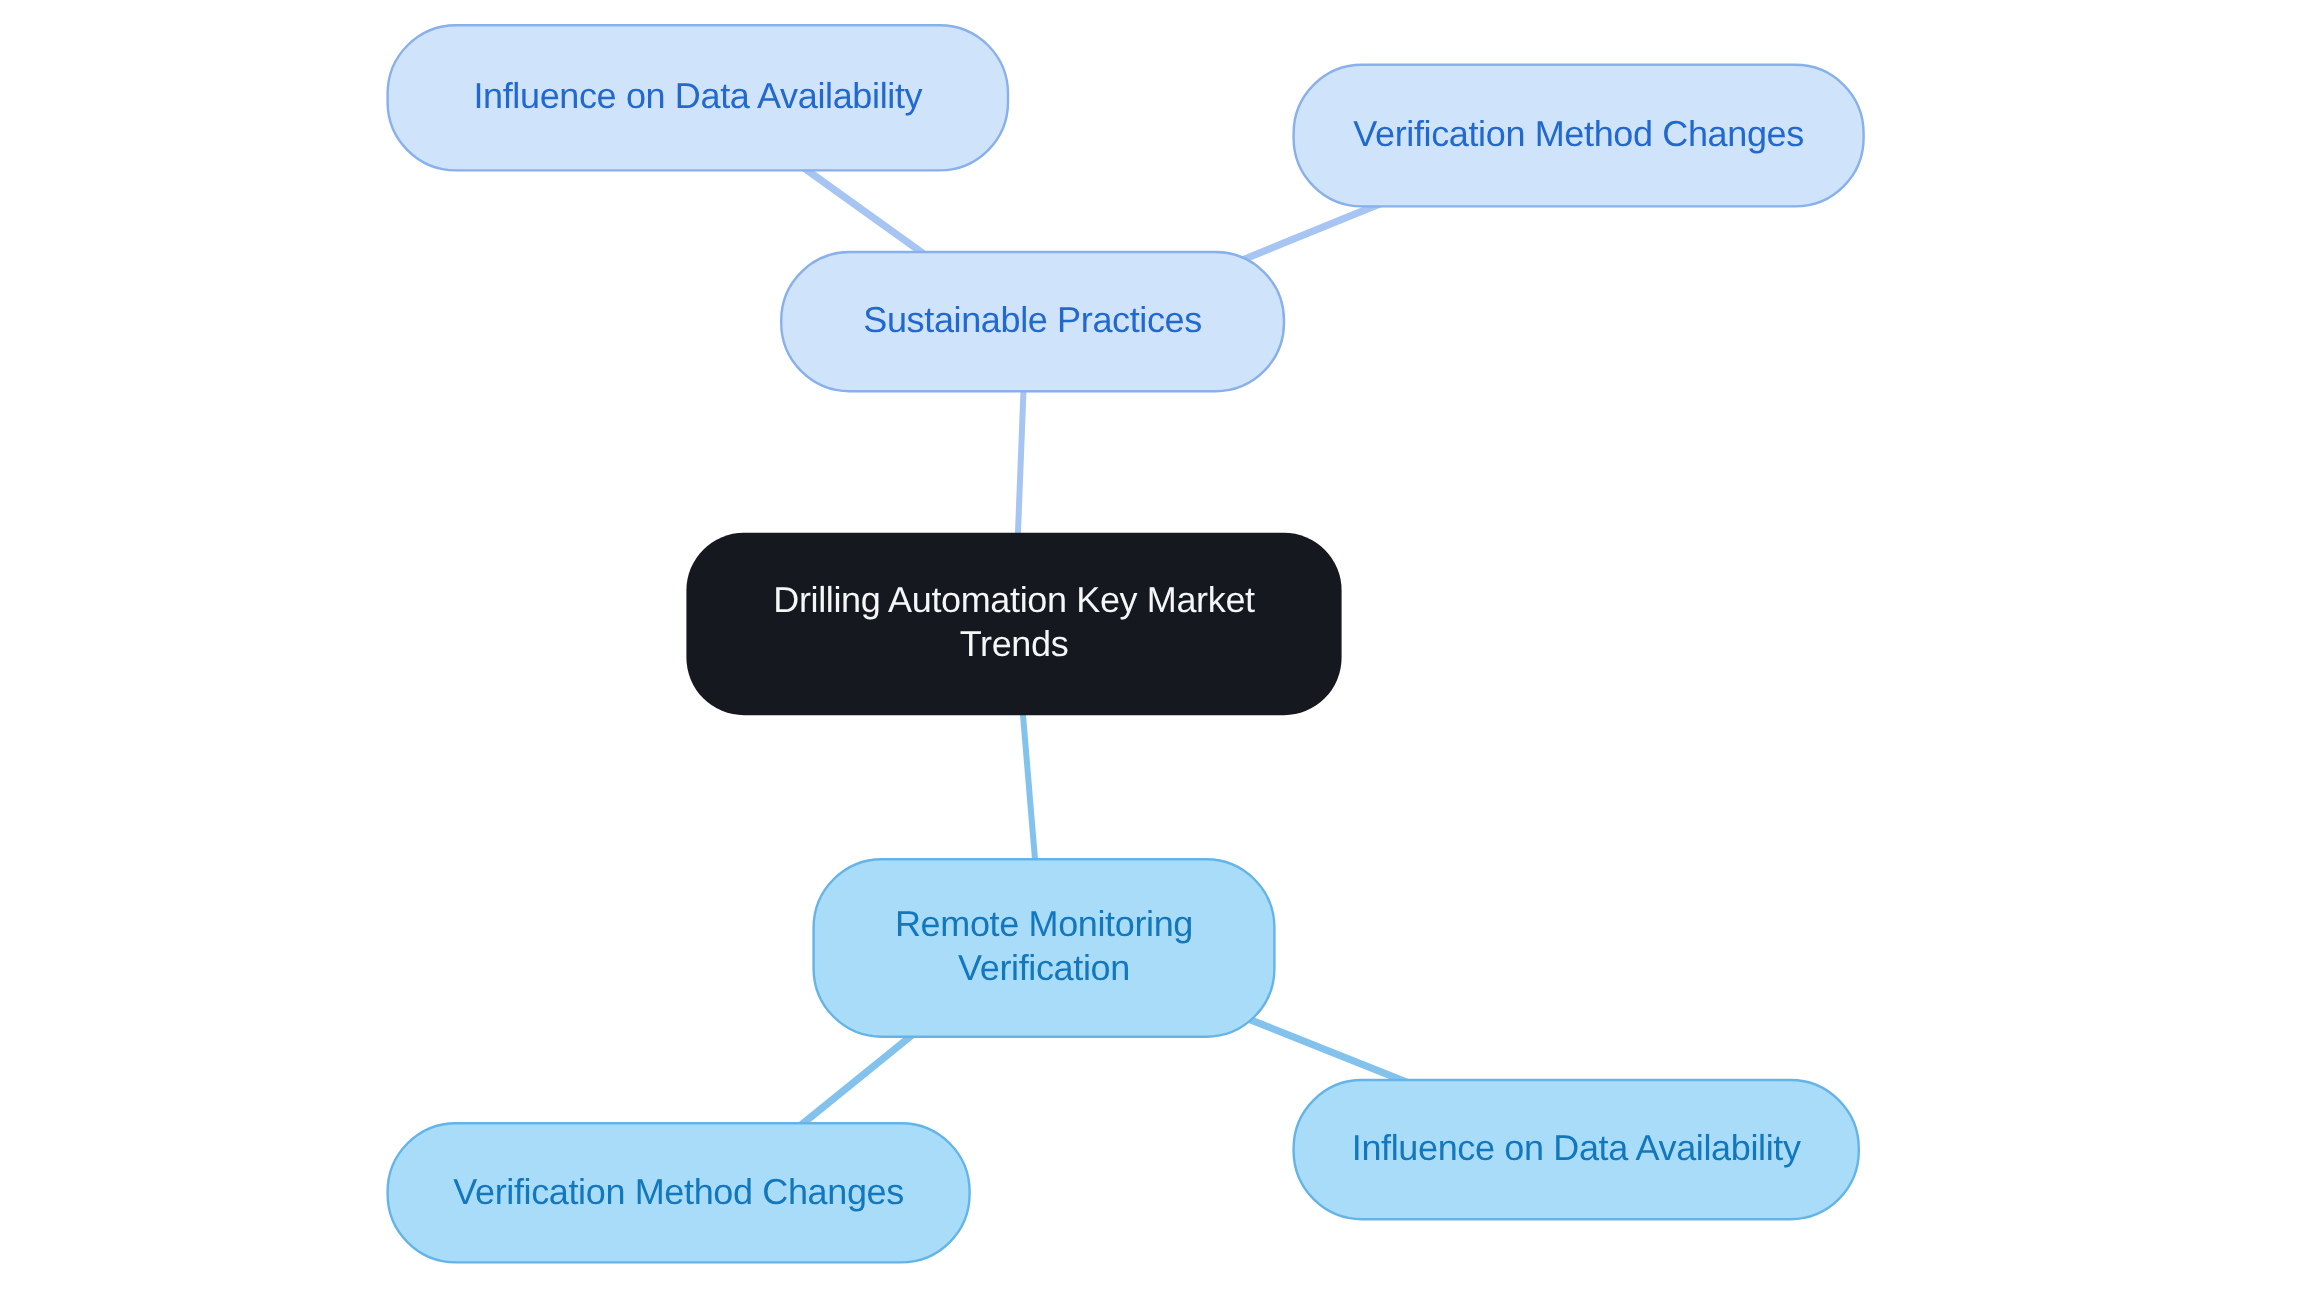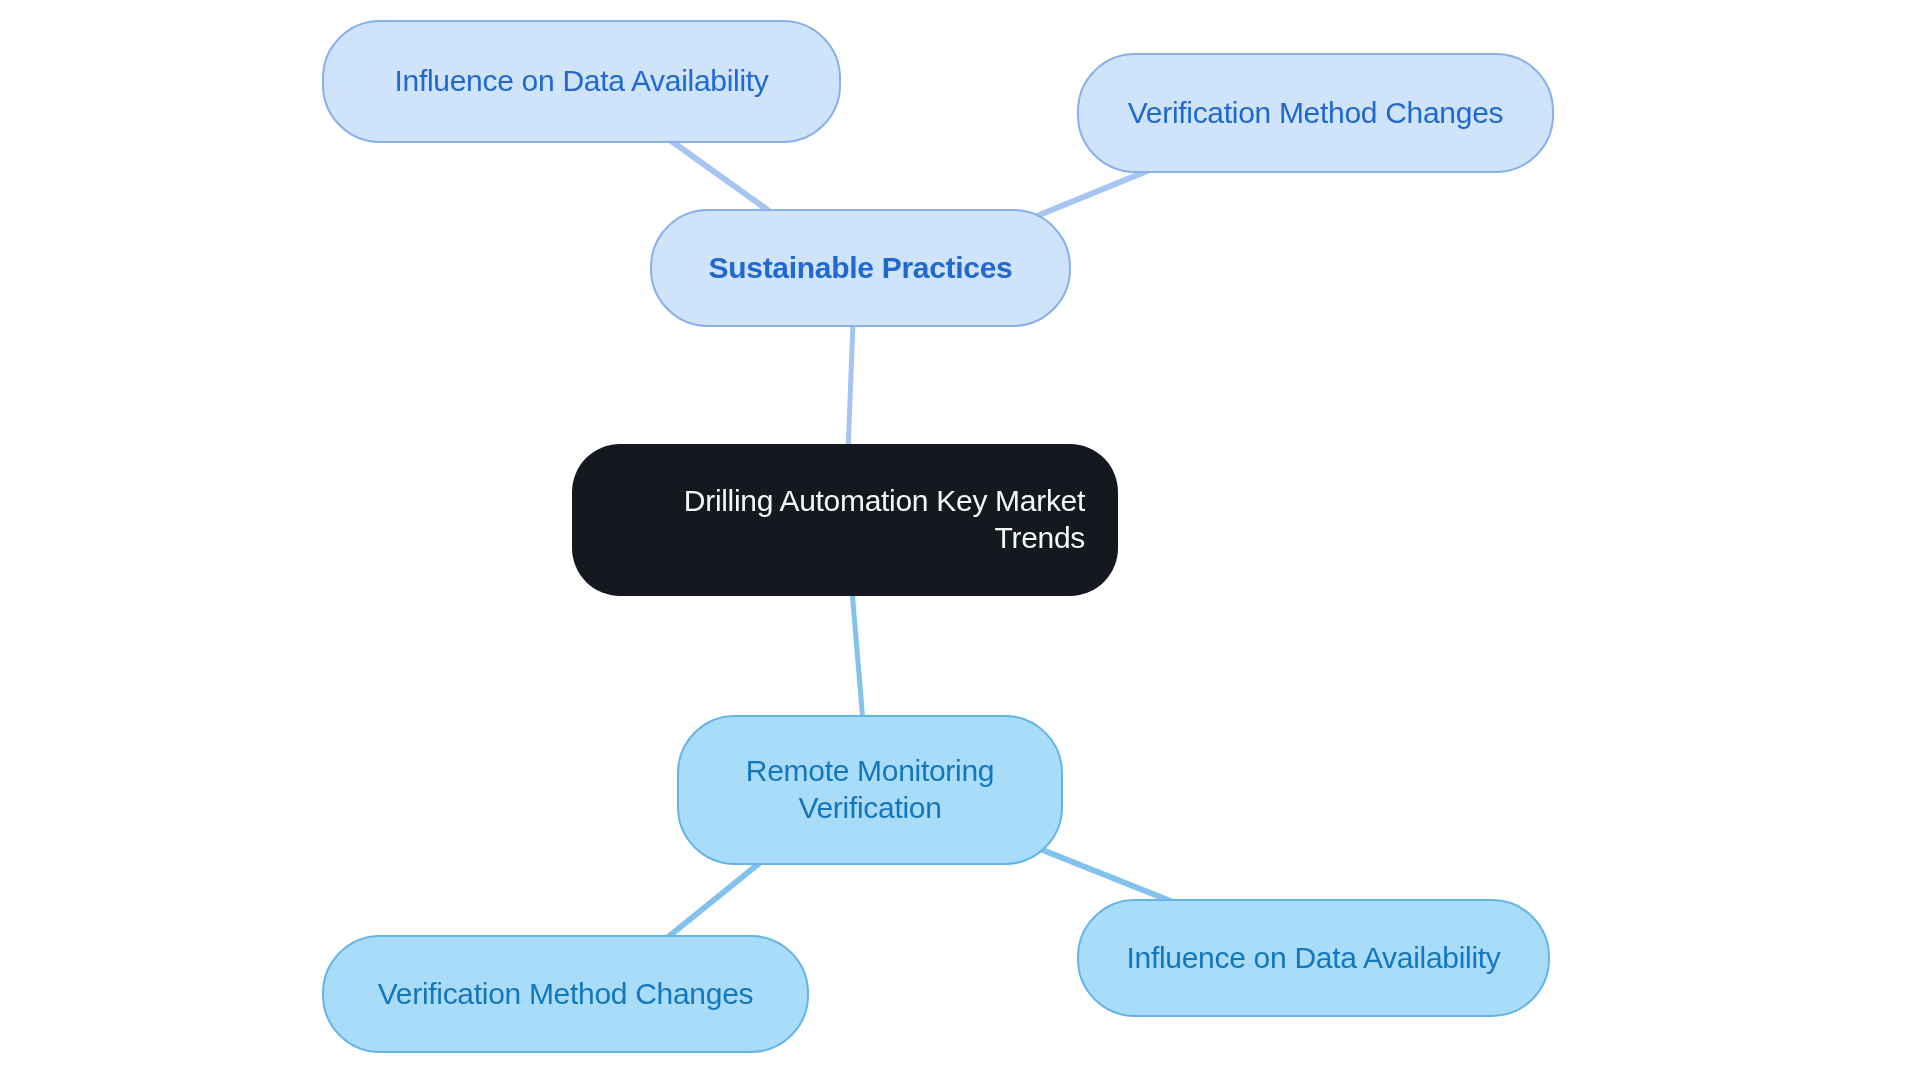--- a/index.html
+++ b/index.html
@@ -35,21 +35,20 @@
     color:var(--bottom-text,#1377bd);
     border-radius:58px;
   }
   .node.root{
     background:var(--root-bg,#15191f);
     color:var(--root-text,#f4f6f8);
     border:none;
     border-radius:48px;
     padding:0 33px;
     font-size:30px;
-    text-align:right;
   }
 </style>
 </head>
 <body>
 
 <div class="canvas">
 
   <svg class="edges" viewBox="0 0 1920 1083" aria-hidden="true">
     <line class="edge top" x1="670" y1="140" x2="776" y2="216"></line>
     <line class="edge top" x1="1152" y1="169" x2="1032" y2="218"></line>
@@ -60,21 +59,21 @@
   </svg>
 
   <div class="node topstyle oneline" style="left:322px;top:20px;width:519px;height:123px;">
     <span class="label">Influence on Data Availability</span>
   </div>
 
   <div class="node topstyle oneline" style="left:1077px;top:53px;width:477px;height:120px;">
     <span class="label">Verification Method Changes</span>
   </div>
 
-  <div class="node topstyle oneline" style="left:650px;top:209px;width:421px;height:118px;font-weight:bold;">
+  <div class="node topstyle oneline" style="left:650px;top:209px;width:421px;height:118px;">
     <span class="label">Sustainable Practices</span>
   </div>
 
   <div class="node root" style="left:572px;top:444px;width:546px;height:152px;">
     <span class="label">Drilling Automation Key Market Trends</span>
   </div>
 
   <div class="node bottomstyle" style="left:677px;top:715px;width:386px;height:150px;padding:0 36px;">
     <span class="label">Remote Monitoring Verification</span>
   </div>

